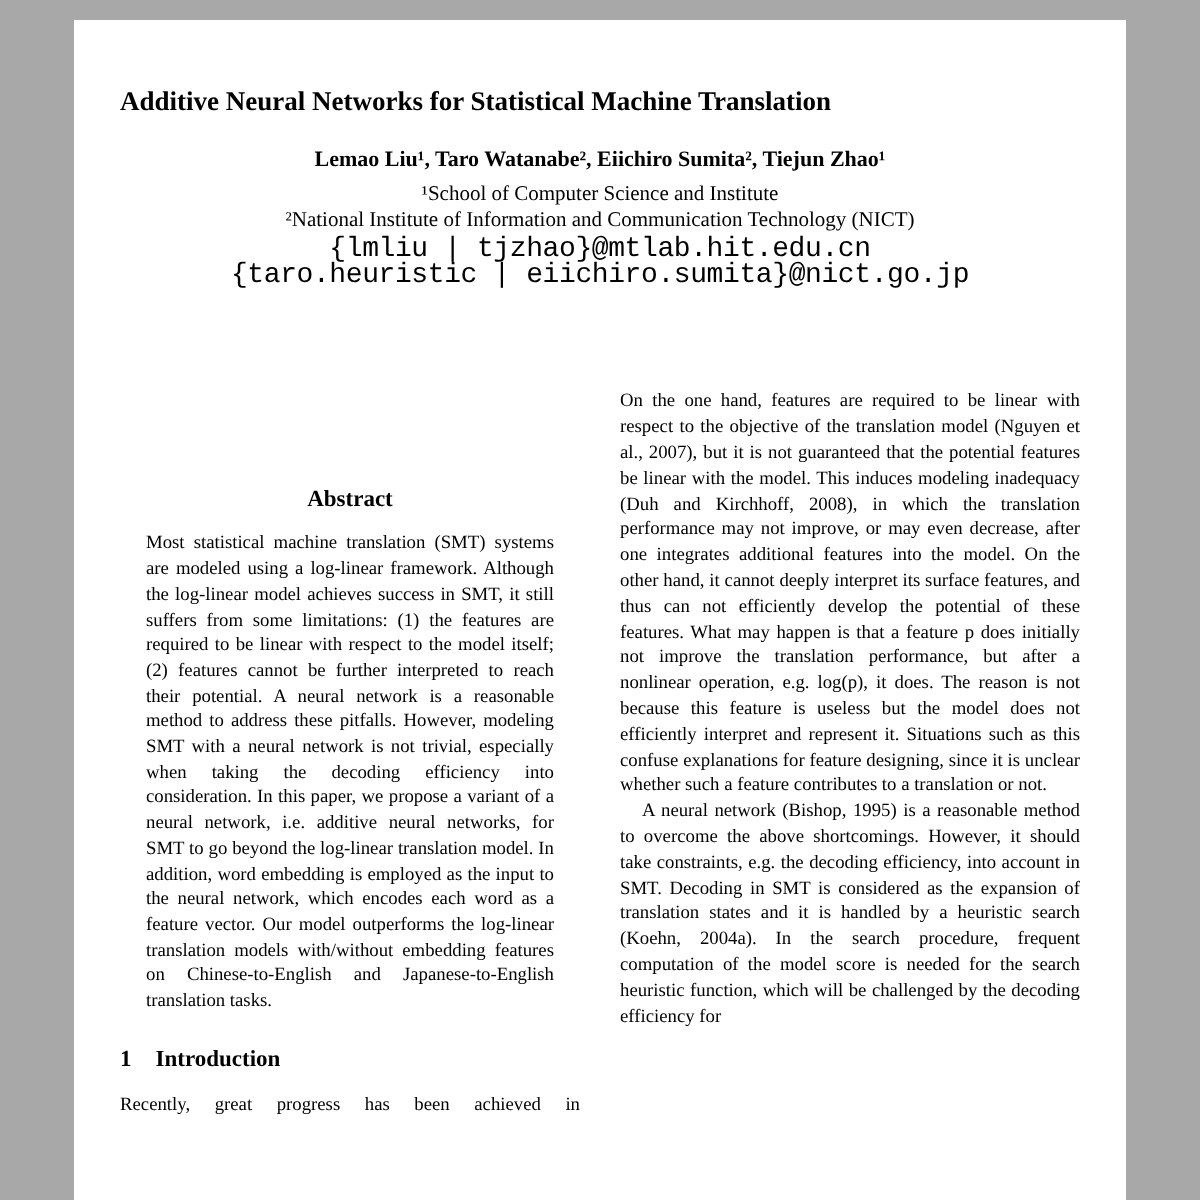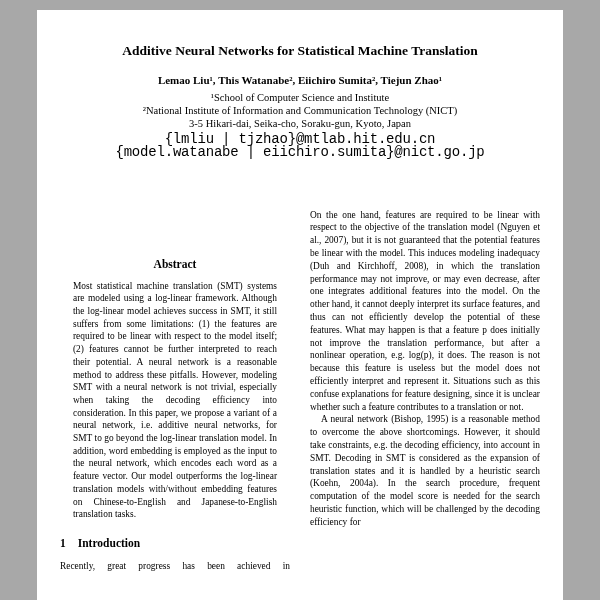--- a/index.html
+++ b/index.html
@@ -15,21 +15,21 @@
     top: 10px;
     width: 526px;
     height: 590px;
     background: #ffffff;
     padding: 32px 23px 0 23px;
     overflow: hidden;
   }
   .title {
     font-size: 13.5px;
     font-weight: bold;
-    text-align: center;
+    text-align: left;
     line-height: 18px;
   }
   .authors {
     font-size: 11px;
     font-weight: bold;
     text-align: center;
     margin-top: 13px;
     line-height: 14px;
   }
   .affiliations {
@@ -85,31 +85,30 @@
   .indented { text-indent: 11px; }
 </style>
 </head>
 <body>
 
 <div class="viewer">
   <div class="page">
 
     <h1 class="title">Additive Neural Networks for Statistical Machine Translation</h1>
 
-    <div class="authors">Lemao Liu¹, This Watanabe², Eiichiro Sumita², Tiejun Zhao¹</div>
+    <div class="authors">Lemao Liu¹, Taro Watanabe², Eiichiro Sumita², Tiejun Zhao¹</div>
 
     <div class="affiliations">
       <div>¹School of Computer Science and Institute</div>
       <div>²National Institute of Information and Communication Technology (NICT)</div>
-      <div>3-5 Hikari-dai, Seika-cho, Soraku-gun, Kyoto, Japan</div>
     </div>
 
     <div class="emails">
       <div>{lmliu | tjzhao}@mtlab.hit.edu.cn</div>
-      <div>{model.watanabe | eiichiro.sumita}@nict.go.jp</div>
+      <div>{taro.heuristic | eiichiro.sumita}@nict.go.jp</div>
     </div>
 
     <div class="columns">
 
       <div class="col">
         <div class="abstract-heading">Abstract</div>
         <p class="abstract-text">Most statistical machine translation (SMT) systems are modeled using a log-linear framework. Although the log-linear model achieves success in SMT, it still suffers from some limitations: (1) the features are required to be linear with respect to the model itself; (2) features cannot be further interpreted to reach their potential. A neural network is a reasonable method to address these pitfalls. However, modeling SMT with a neural network is not trivial, especially when taking the decoding efficiency into consideration. In this paper, we propose a variant of a neural network, i.e. additive neural networks, for SMT to go beyond the log-linear translation model. In addition, word embedding is employed as the input to the neural network, which encodes each word as a feature vector. Our model outperforms the log-linear translation models with/without embedding features on Chinese-to-English and Japanese-to-English translation tasks.</p>
         <h2 class="section-heading"><span>1</span><span class="sec-gap"></span><span>Introduction</span></h2>
         <p class="body-text first-line">Recently, great progress has been achieved in</p>
       </div>

